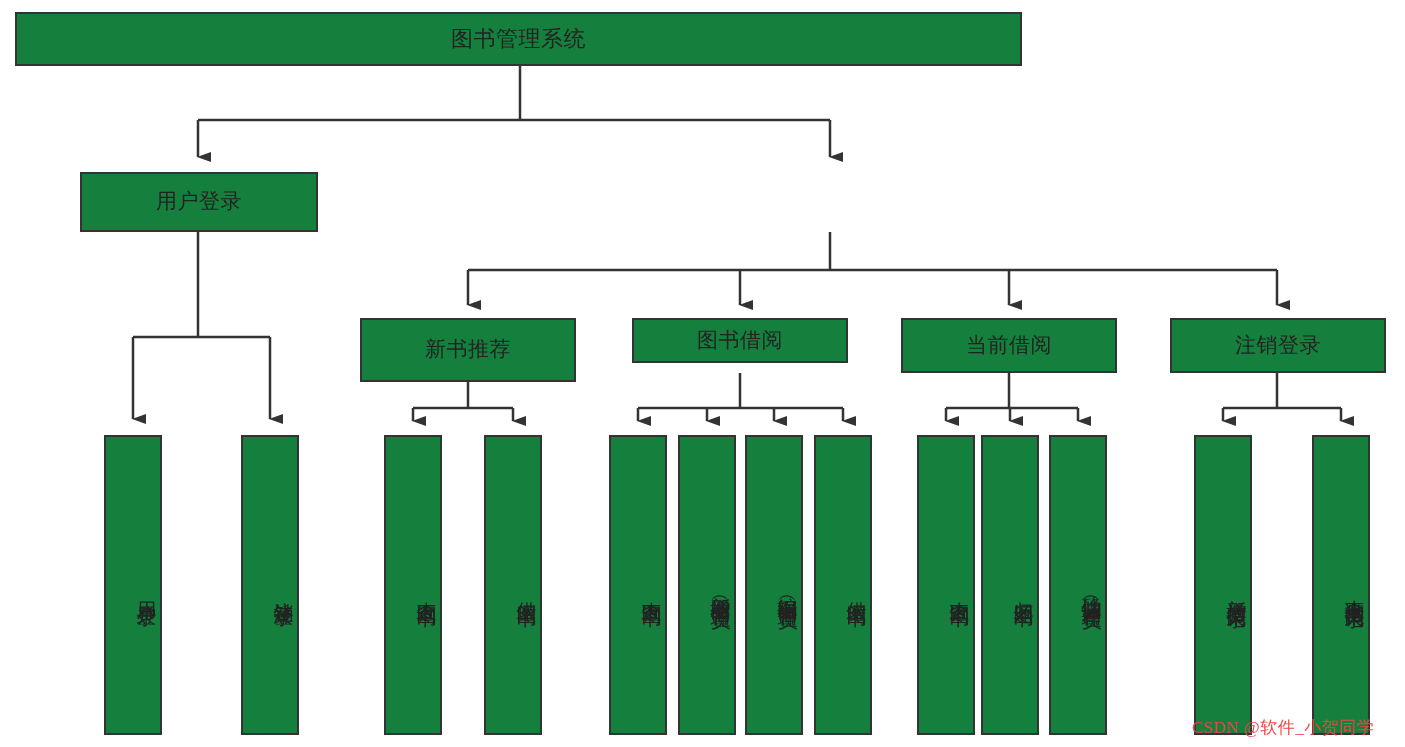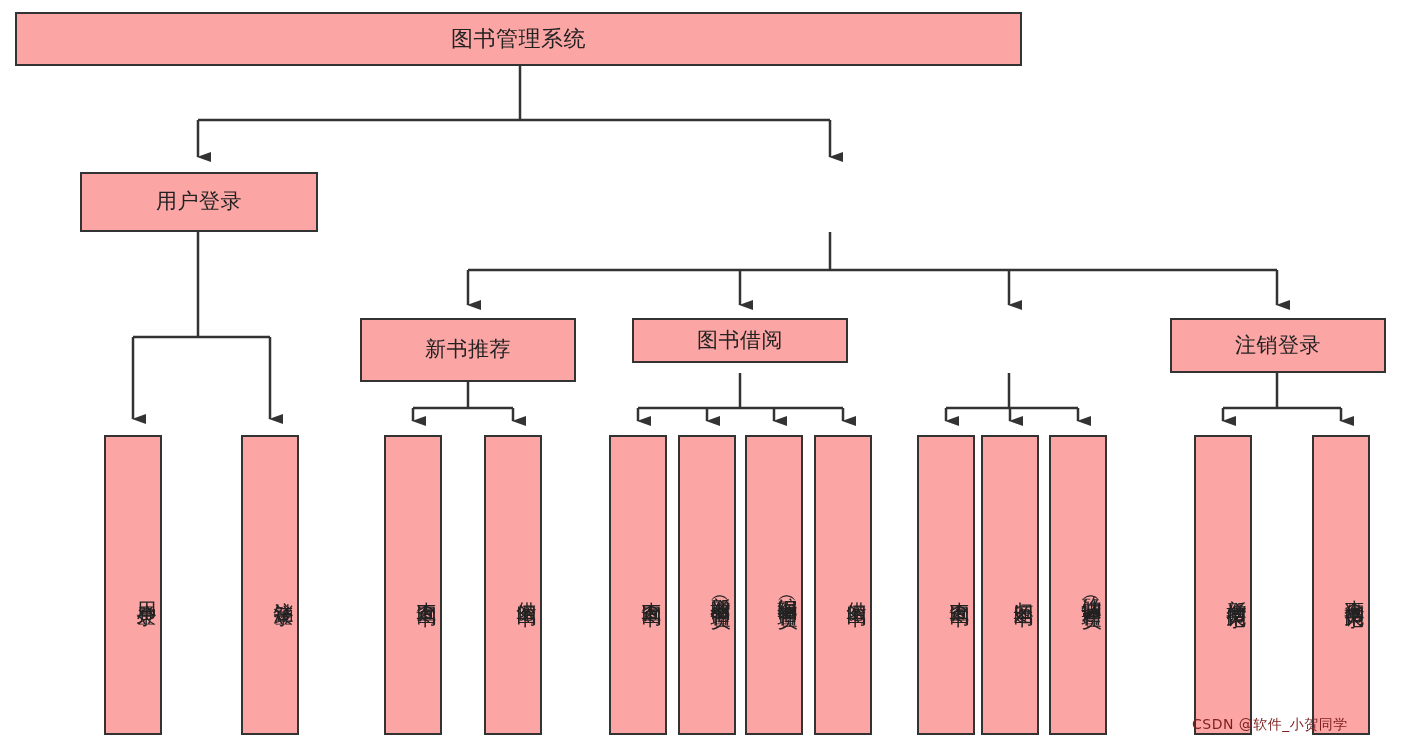--- a/index.html
+++ b/index.html
@@ -22,21 +22,21 @@
     position: absolute;
     left: 0;
     top: 0;
     width: 1405px;
     height: 747px;
     pointer-events: none;
   }
   .node {
     position: absolute;
     box-sizing: border-box;
-    background: #fca5a5;
+    background: #15803d;
     border: 2px solid #333333;
     display: flex;
     align-items: center;
     justify-content: center;
     color: #222222;
     text-align: right;
   }
   .node.horiz {
     font-size: 21px;
     line-height: 1.2;
@@ -55,25 +55,26 @@
     align-items: flex-start;
     justify-content: center;
   }
   .node.vert .vtext {
     writing-mode: vertical-rl;
     text-orientation: upright;
     white-space: nowrap;
   }
   .watermark {
     position: absolute;
-    color: #7f1d1d;
-    font-size: 14px;
+    color: #ef4444;
+    font-size: 17px;
     letter-spacing: 0.5px;
     white-space: nowrap;
     user-select: none;
+    font-family: Liberation Serif, serif;
   }
 </style>
 </head>
 <body>
 
 <div id="canvas">
 
   <svg id="edges" viewBox="0 0 1405 747">
     <defs>
       <marker id="arrow" viewBox="0 0 12 14" refX="6" refY="13" markerWidth="12" markerHeight="14" orient="auto-start-reverse" markerUnits="userSpaceOnUse">
@@ -123,20 +124,21 @@
       <path d="M 1341 408 L 1341 421" marker-end="url(#arrow)"></path>
     </g>
   </svg>
 
   <div class="node horiz root" style="left:15px; top:12px; width:1007px; height:54px;">图书管理系统</div>
 
   <div class="node horiz" style="left:80px; top:172px; width:238px; height:60px;">用户登录</div>
 
   <div class="node horiz" style="left:360px; top:318px; width:216px; height:64px;">新书推荐</div>
   <div class="node horiz" style="left:632px; top:318px; width:216px; height:45px;">图书借阅</div>
+  <div class="node horiz" style="left:901px; top:318px; width:216px; height:55px;">当前借阅</div>
   <div class="node horiz" style="left:1170px; top:318px; width:216px; height:55px;">注销登录</div>
 
   <div class="node vert" style="left:104px; top:435px; width:58px; height:300px;">
     <span class="vtext">用户登录</span>
   </div>
   <div class="node vert" style="left:241px; top:435px; width:58px; height:300px;">
     <span class="vtext">注销登录</span>
   </div>
 
   <div class="node vert" style="left:384px; top:435px; width:58px; height:300px;">

